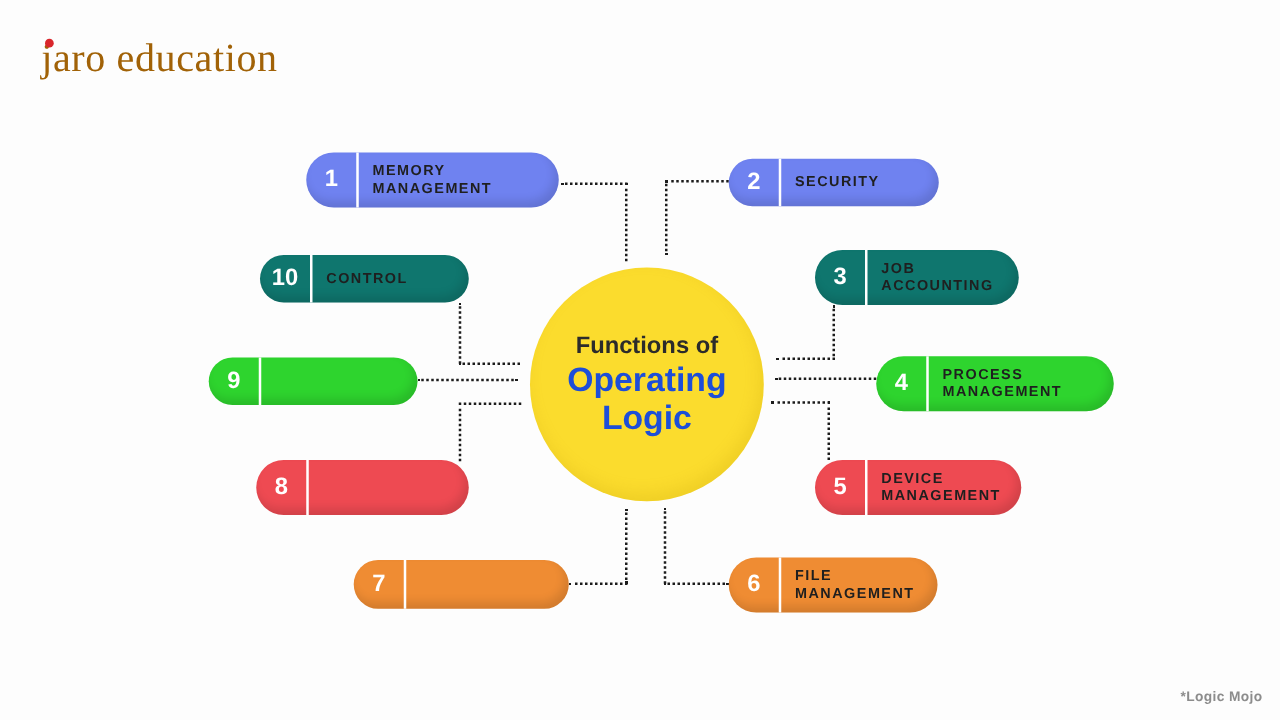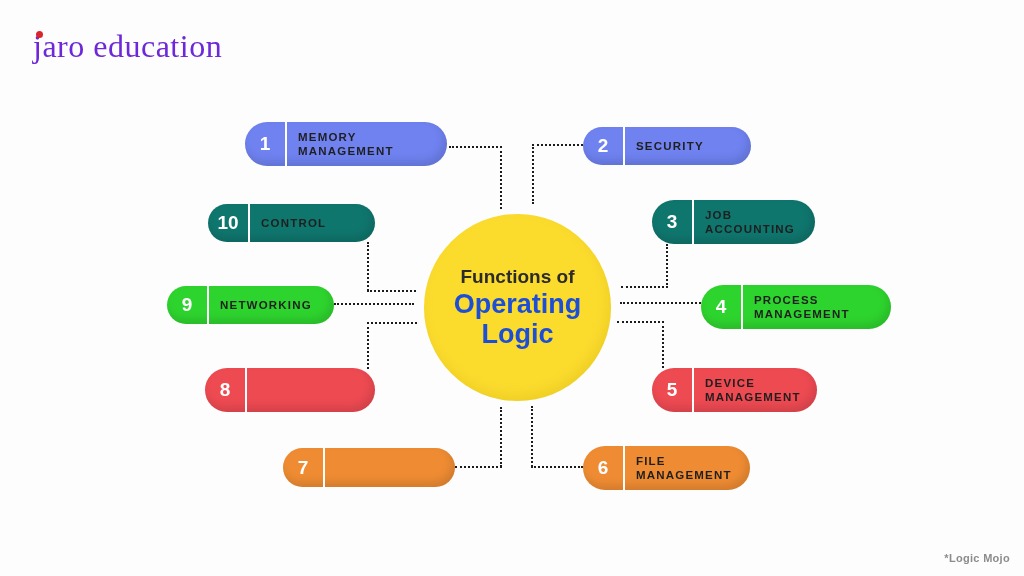--- a/index.html
+++ b/index.html
@@ -2,21 +2,21 @@
 <html><head>
 <meta charset="utf-8">
 <style>
   * { margin:0; padding:0; box-sizing:border-box; }
   html,body { width:1024px; height:576px; background:#ffffff; overflow:hidden;
               font-family:"Liberation Sans", sans-serif; }
   .canvas { position:relative; width:1024px; height:576px; background:#fdfdfd; }
 
   
   .logo { position:absolute; left:33px; top:28px; font-family:"Liberation Serif", serif;
-          font-size:32px; color:#6d28d9; letter-spacing:0.5px; }
+          font-size:32px; color:#a16207; letter-spacing:0.5px; }
   .logo-dot { position:absolute; left:3px; top:3px; width:7px; height:7px;
               border-radius:50%; background:#D9262C; }
 
   
   .center-circle { position:absolute; left:424px; top:214px; width:187px; height:187px;
                    border-radius:50%; background:#FBDC2D;
                    display:flex; flex-direction:column; align-items:center; justify-content:center;
                    text-align:left; box-shadow: inset -3px -6px 12px rgba(190,150,0,0.18); }
   .center-line1 { font-size:19px; font-weight:600; color:#2B2B2B; margin-bottom:2px; }
   .center-line2, .center-line3 { font-size:27px; font-weight:bold; color:#1d4ed8; line-height:1.1; }
@@ -117,21 +117,20 @@
     <div class="pill-label">CONTROL</div>
   </div>
 
   <div class="pill c-pink p3">
     <div class="pill-num">3</div>
     <div class="pill-label">JOB ACCOUNTING</div>
   </div>
 
   <div class="pill c-green p9">
     <div class="pill-num">9</div>
-    <div class="pill-label">NETWORKING</div>
   </div>
 
   <div class="pill c-green p4">
     <div class="pill-num">4</div>
     <div class="pill-label">PROCESS MANAGEMENT</div>
   </div>
 
   <div class="pill c-red p8">
     <div class="pill-num">8</div>
   </div>

